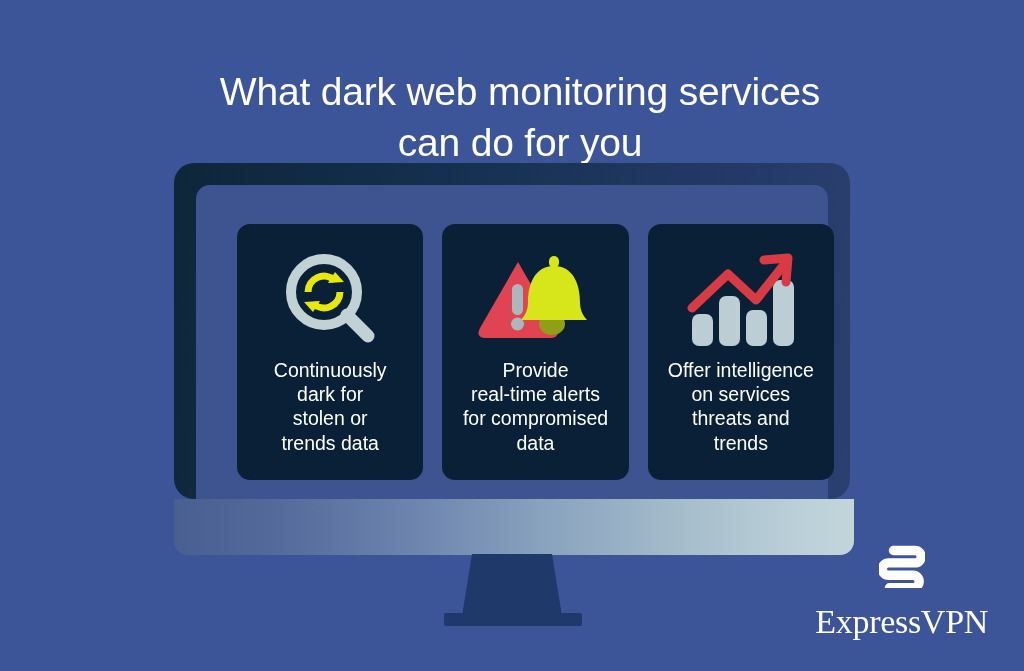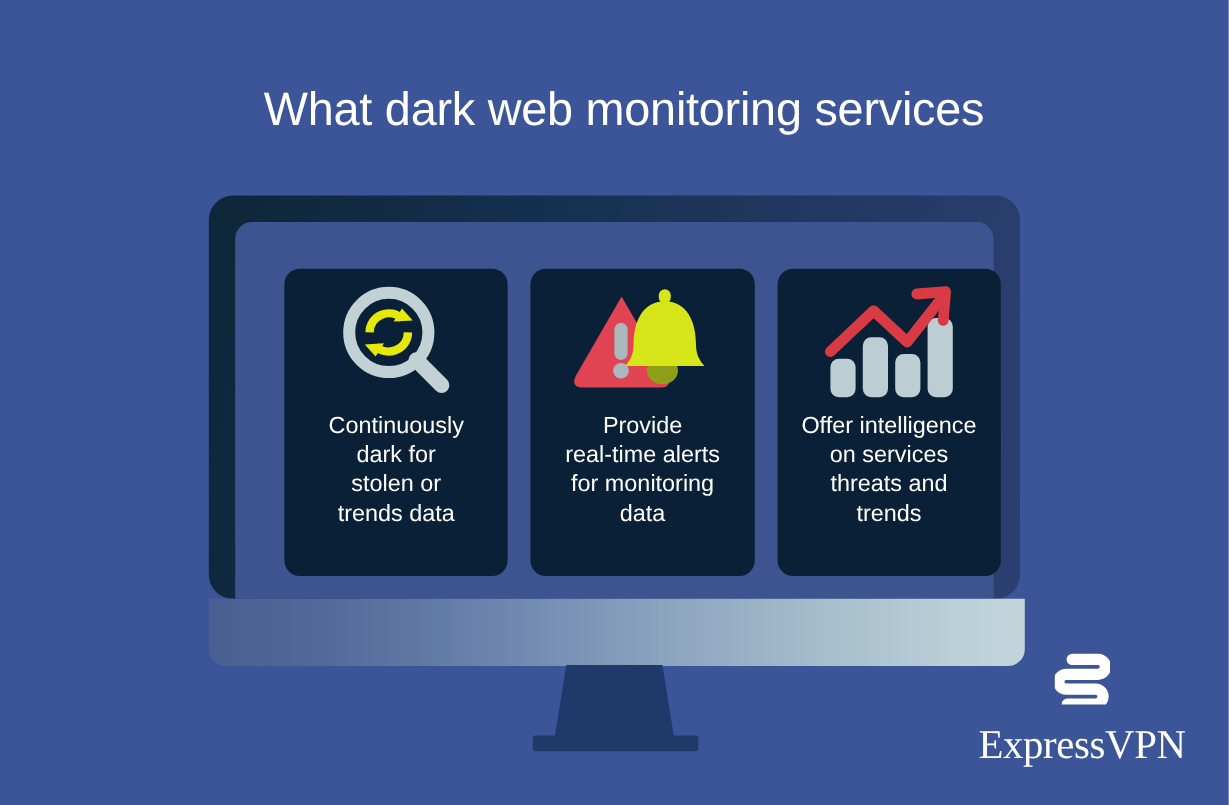--- a/index.html
+++ b/index.html
@@ -68,21 +68,21 @@
     display: flex;
     gap: 19px;
   }
   .card {
     flex: 1 1 0;
     background: #0A2036;
     border-radius: 13px;
     display: flex;
     flex-direction: column;
     align-items: center;
-    padding-top: 7px;
+    padding-top: 22px;
     box-sizing: border-box;
   }
   .card-icon {
     height: 108px;
     width: 140px;
     display: flex;
     align-items: center;
     justify-content: center;
   }
   .card-text {
@@ -144,20 +144,21 @@
     letter-spacing: -0.3px;
   }
 </style>
 </head>
 <body>
 
 <div id="poster">
 
   <h1 id="title">
     <span class="tline">What dark web monitoring services</span>
+    <span class="tline">can do for you</span>
   </h1>
 
   <div id="monitor">
     <div id="bezel"></div>
     <div id="screen">
 
       <div id="cards">
 
         <div class="card">
           <div class="card-icon">
@@ -190,21 +191,21 @@
 
               <ellipse cx="76" cy="76" rx="13" ry="11" fill="#8FA018"></ellipse>
 
               <path d="M78 18 C97 18 104 36 104 54 C104 64 108 68 111 72 L45 72 C48 68 52 64 52 54 C52 36 59 18 78 18 Z" fill="#D6E61A"></path>
               <rect x="73" y="8" width="10" height="12" rx="5" fill="#D6E61A"></rect>
             </svg>
           </div>
           <div class="card-text">
             <span>Provide</span><br>
             <span>real-time alerts</span><br>
-            <span>for monitoring</span><br>
+            <span>for compromised</span><br>
             <span>data</span>
           </div>
         </div>
 
         <div class="card">
           <div class="card-icon">
             <svg width="110" height="104" viewBox="0 0 110 104" aria-hidden="true">
               <g fill="#BCCDD3">
                 <rect x="6" y="66" width="21" height="32" rx="7"></rect>
                 <rect x="33" y="48" width="21" height="50" rx="7"></rect>

